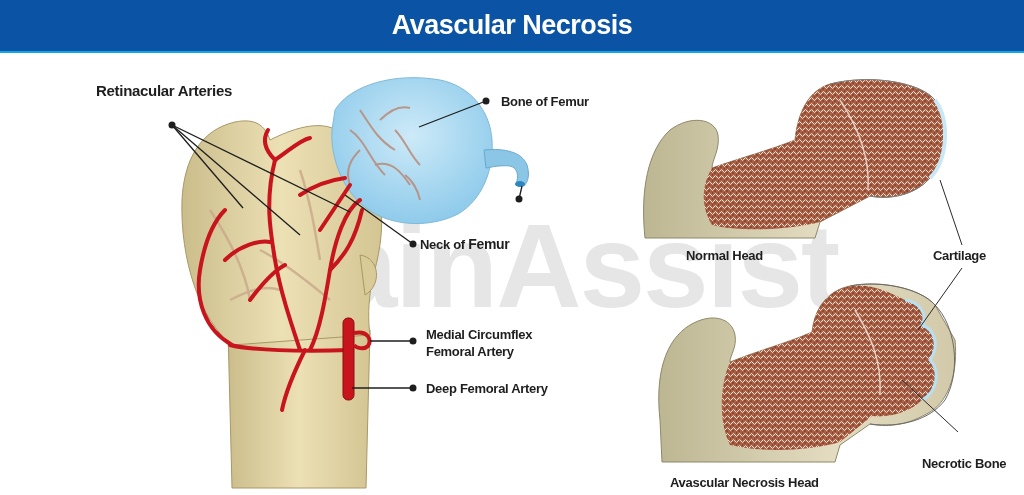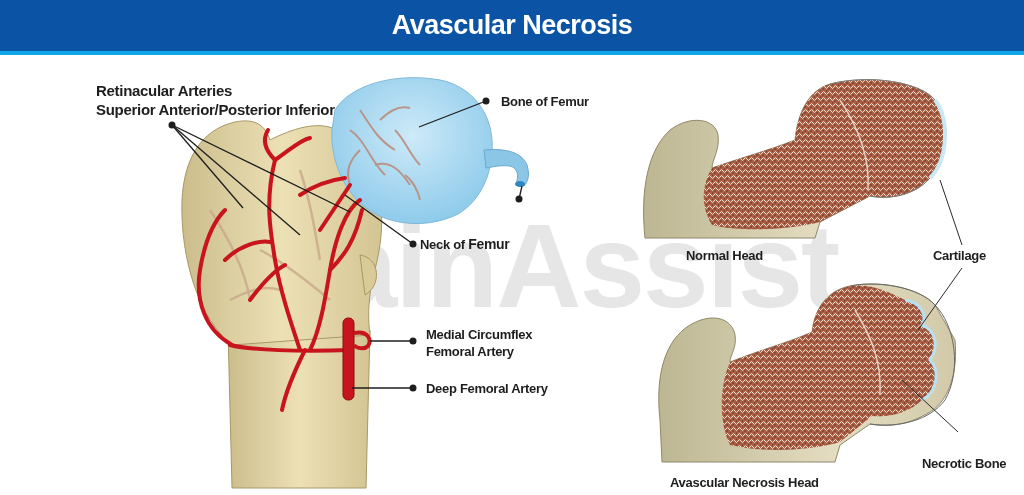--- a/index.html
+++ b/index.html
@@ -5,21 +5,21 @@
   html, body { margin: 0; padding: 0; }
   body {
     width: 1024px; height: 495px; overflow: hidden;
     background: #ffffff;
     font-family: "Liberation Sans", "DejaVu Sans", sans-serif;
     position: relative;
   }
   .title-bar {
     position: absolute; left: 0; top: 0; width: 1024px; height: 51px;
     background: #0a53a5;
-    border-bottom: 4px solid #0ea5e9;
+    border-bottom: 2px solid #0ea5e9;
     display: flex; align-items: center; justify-content: center;
   }
   .title-bar h1 {
     margin: 0; color: #ffffff; font-size: 27px; font-weight: bold;
     letter-spacing: -0.5px;
   }
   .watermark {
     position: absolute; left: 255px; top: 198px;
     font-size: 118px; font-weight: bold; color: #e6e6e6;
     letter-spacing: -2px; z-index: 0;
@@ -160,21 +160,20 @@
 
   <g stroke="#2a2a2a" stroke-width="1" fill="none">
     <path d="M940 180 L962 245"></path>
     <path d="M962 268 L918 330"></path>
     <path d="M902 380 L958 432"></path>
   </g>
 </svg>
 
 <div class="label big" style="left:48px; top:81px;margin-left:48px;">
   <div>Retinacular Arteries</div>
-  <div>Superior Anterior/Posterior Inferior</div>
 </div>
 <div class="label" style="left:501px; top:93px;">Bone of Femur</div>
 <div class="label" style="left:458px; top:202px;">
 </div>
 <div class="label" style="left:420px; top:236px;">
   <span>Neck of</span>
   <span class="small">Femur</span>
 </div>
 <div class="label" style="left:426px; top:326px;">
   <div>Medial Circumflex</div>

